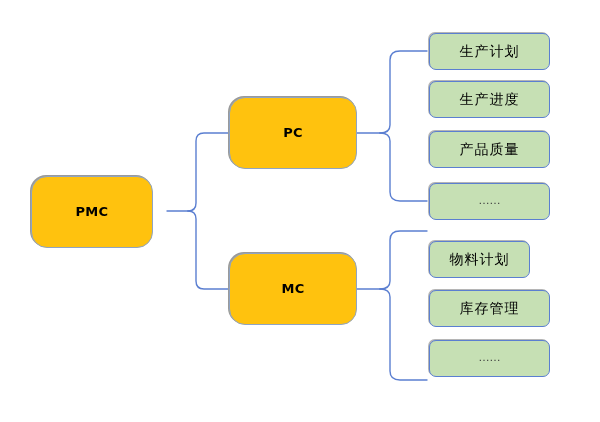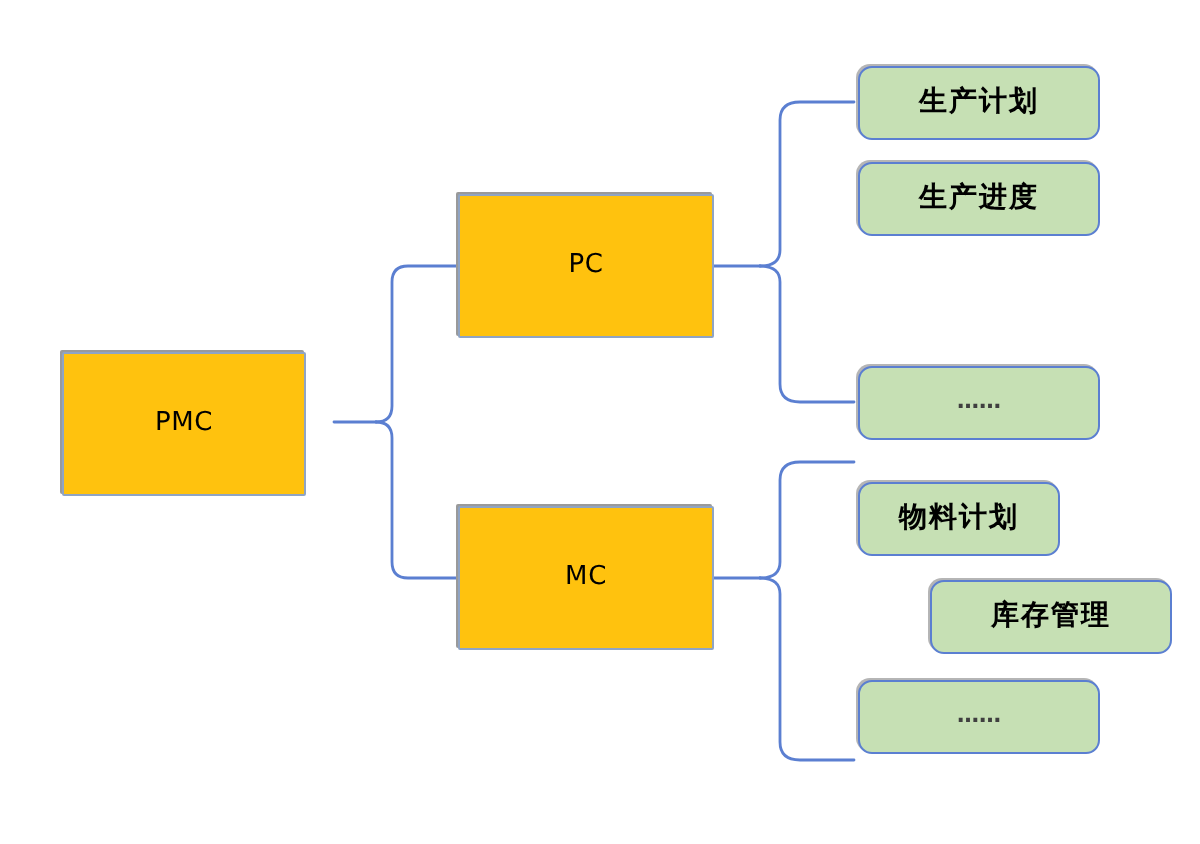--- a/index.html
+++ b/index.html
@@ -22,34 +22,34 @@
     box-sizing: border-box;
     display: flex;
     align-items: center;
     justify-content: center;
     text-align: center;
     line-height: 1.15;
   }
   .node-orange {
     background: #FFC20E;
     border: 1px solid #8FA4C4;
-    border-radius: 1px;
+    border-radius: 16px;
     color: #000000;
     font-size: 13px;
-    font-weight: normal;
+    font-weight: bold;
     letter-spacing: 0.3px;
     box-shadow: -1px -1px 0 0 #9a9a9a;
   }
   .node-green {
     background: #C6E0B4;
     border: 1px solid #5B7FD1;
     border-radius: 7px;
     color: #000000;
     font-size: 14px;
-    font-weight: bold;
+    font-weight: normal;
     letter-spacing: 1px;
     box-shadow: -1px -1px 0 0 #b5b5b5;
   }
   .node-green.is-ellipsis {
     font-size: 11px;
     letter-spacing: 0px;
     color: #3f3f3f;
   }
   svg.connectors {
     position: absolute;
@@ -100,30 +100,33 @@
   </div>
 
   <div class="node node-green" style="left:429px; top:33px; width:121px; height:37px;">
     <span>生产计划</span>
   </div>
 
   <div class="node node-green" style="left:429px; top:81px; width:121px; height:37px;text-align:center;">
     <span>生产进度</span>
   </div>
 
+  <div class="node node-green" style="left:429px; top:131px; width:121px; height:37px;">
+    <span>产品质量</span>
+  </div>
 
   <div class="node node-green is-ellipsis" style="left:429px; top:183px; width:121px; height:37px;">
     <span>……</span>
   </div>
 
   <div class="node node-green" style="left:429px; top:241px; width:101px; height:37px;">
     <span>物料计划</span>
   </div>
 
-  <div class="node node-green" style="left:429px; top:290px; width:121px; height:37px;margin-left:36px;">
+  <div class="node node-green" style="left:429px; top:290px; width:121px; height:37px;">
     <span>库存管理</span>
   </div>
 
   <div class="node node-green is-ellipsis" style="left:429px; top:340px; width:121px; height:37px;">
     <span>……</span>
   </div>
 
 </div>
 
 </body></html>

